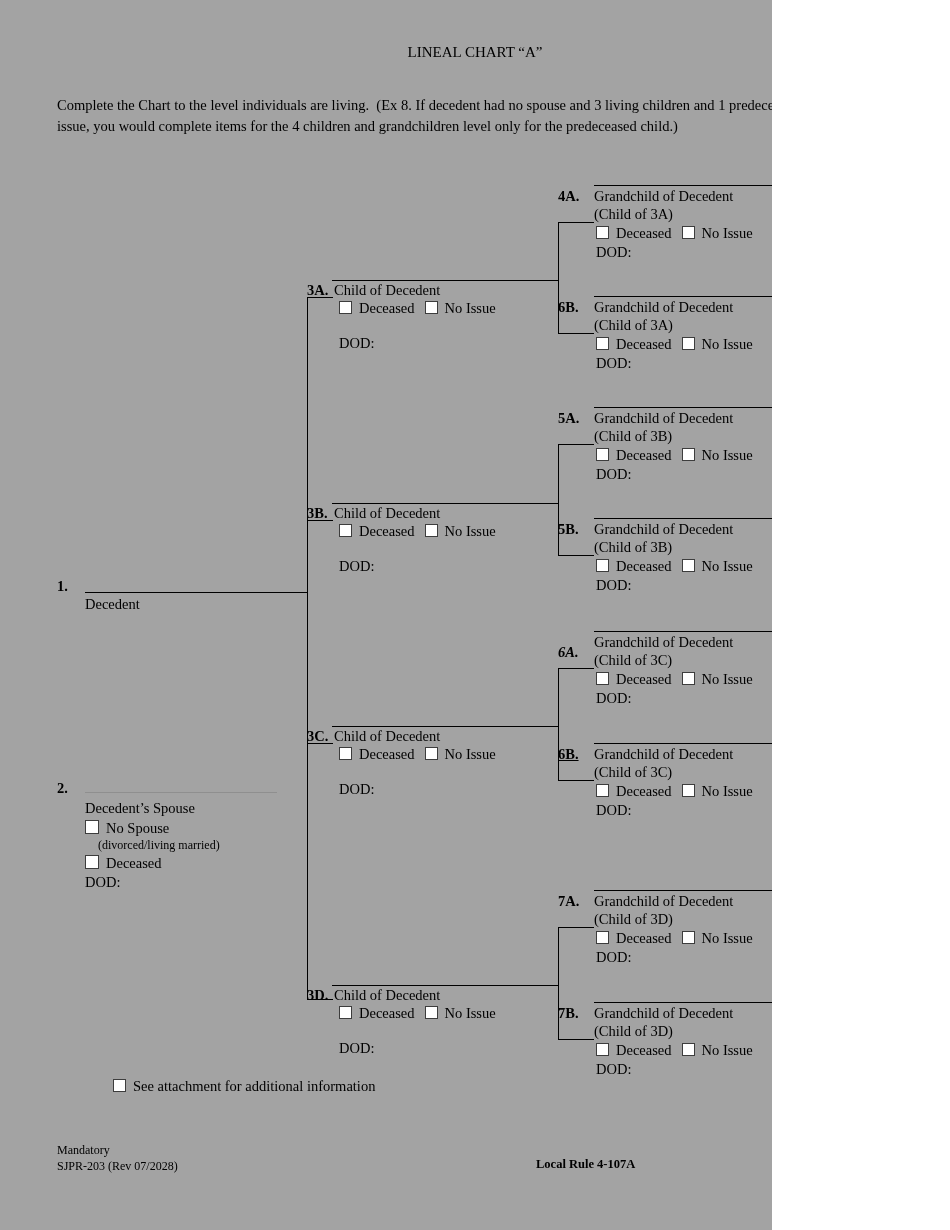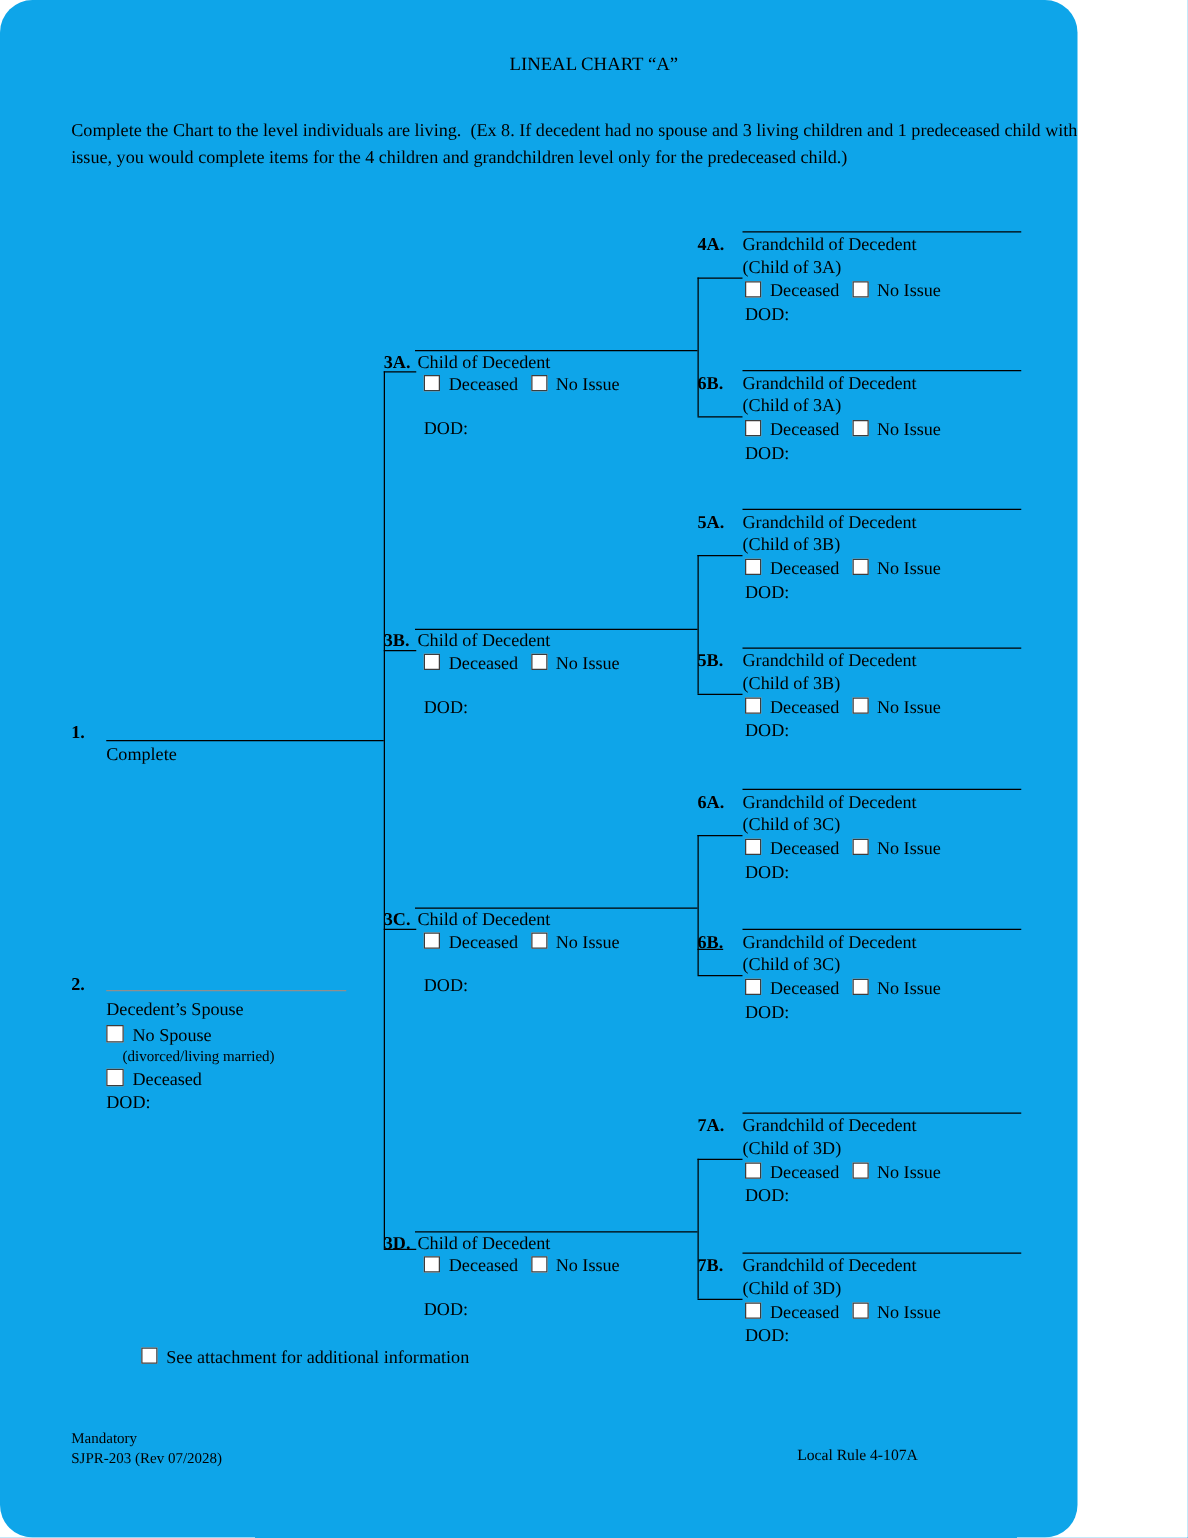--- a/index.html
+++ b/index.html
@@ -1,38 +1,37 @@
 <!DOCTYPE html>
 <html><head>
 <meta charset="utf-8">
 <style>
   html,body { margin:0; padding:0; background:#ffffff; }
   .page {
-    position:relative; width:862px; height:1230px; background:#0ea5e9;
+    position:relative; width:772px; height:1230px; background:#a3a3a3;
     font-family:"Liberation Serif", serif; color:#000; font-size:14.5px;
     overflow:hidden;
-    border-radius:26px;
   }
   .abs { position:absolute; }
   .titlebox { left:0; top:40px; width:950px; text-align:center; font-size:15px; line-height:25px; }
   .instructions { left:57px; top:95px; width:822px; line-height:20.5px; white-space:pre-wrap; }
   .num { font-weight:bold;text-align:center; }
   .hline { position:absolute; height:1px; background:#000; }
   .vline { position:absolute; width:1px; background:#000; }
   .grayline { background:#8f8f8f; }
   .cb {
     display:inline-block; width:11px; height:11px; border:1px solid #3d3d3d;
     background:#fff; vertical-align:-1px; margin-right:7px;
   }
   .cb2 { margin-left:10px; }
   .cb-lg { width:12px; height:12px; }
   .row { white-space:nowrap; }
   .small-note { font-size:12px; }
   .footer-left { left:57px; top:1143px; font-size:12px; line-height:15.5px; }
-  .footer-right { left:536px; top:1157px; width:300px; text-align:center; font-size:12.5px; }
+  .footer-right { left:536px; top:1157px; width:300px; text-align:left; font-size:12.5px;font-weight:bold; }
   .block { position:absolute; }
   .block > * { position:absolute; white-space:nowrap; }
 </style>
 </head>
 <body>
 
 <div class="page">
 
   <div class="abs titlebox">
     <div>LINEAL CHART “A”</div>
@@ -74,21 +73,21 @@
   <div class="hline" style="left:594px; top:296px; width:223px;"></div>
   <div class="hline" style="left:594px; top:407px; width:223px;"></div>
   <div class="hline" style="left:594px; top:518px; width:223px;"></div>
   <div class="hline" style="left:594px; top:631px; width:223px;"></div>
   <div class="hline" style="left:594px; top:743px; width:223px;"></div>
   <div class="hline" style="left:594px; top:890px; width:223px;"></div>
   <div class="hline" style="left:594px; top:1002px; width:223px;"></div>
 
   <div class="block" style="left:57px; top:578px;">
     <span class="num" style="left:0; top:0;">1.</span>
-    <span style="left:28px; top:18px;">Complete</span>
+    <span style="left:28px; top:18px;">Decedent</span>
   </div>
 
   <div class="block" style="left:57px; top:780px;">
     <span class="num" style="left:0; top:0;">2.</span>
     <span style="left:28px; top:20px;">Decedent’s Spouse</span>
     <span class="row" style="left:28px; top:40px;"><span class="cb cb-lg"></span><span>No Spouse</span></span>
     <span class="small-note" style="left:41px; top:58px;">(divorced/living married)</span>
     <span class="row" style="left:28px; top:75px;"><span class="cb cb-lg"></span><span>Deceased</span></span>
     <span style="left:28px; top:94px;">DOD:</span>
   </div>
@@ -147,21 +146,21 @@
 
   <div class="block" style="left:558px; top:518px;">
     <span class="num" style="left:0; top:3px;">5B.</span>
     <span style="left:36px; top:3px;">Grandchild of Decedent</span>
     <span style="left:36px; top:21px;">(Child of 3B)</span>
     <span class="row" style="left:38px; top:40px;"><span class="cb"></span><span>Deceased</span><span class="cb cb2"></span><span>No Issue</span></span>
     <span style="left:38px; top:59px;">DOD:</span>
   </div>
 
   <div class="block" style="left:558px; top:631px;">
-    <span class="num" style="left:0; top:3px;">6A.</span>
+    <span class="num" style="left:0; top:13px;font-style:italic;">6A.</span>
     <span style="left:36px; top:3px;">Grandchild of Decedent</span>
     <span style="left:36px; top:21px;">(Child of 3C)</span>
     <span class="row" style="left:38px; top:40px;"><span class="cb"></span><span>Deceased</span><span class="cb cb2"></span><span>No Issue</span></span>
     <span style="left:38px; top:59px;">DOD:</span>
   </div>
 
   <div class="block" style="left:558px; top:743px;">
     <span class="num" style="left:0; top:3px;text-decoration:underline;">6B.</span>
     <span style="left:36px; top:3px;">Grandchild of Decedent</span>
     <span style="left:36px; top:21px;">(Child of 3C)</span>

